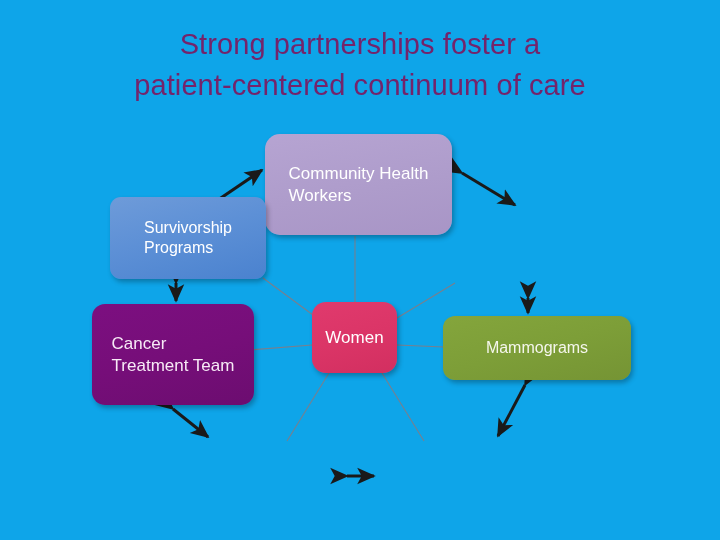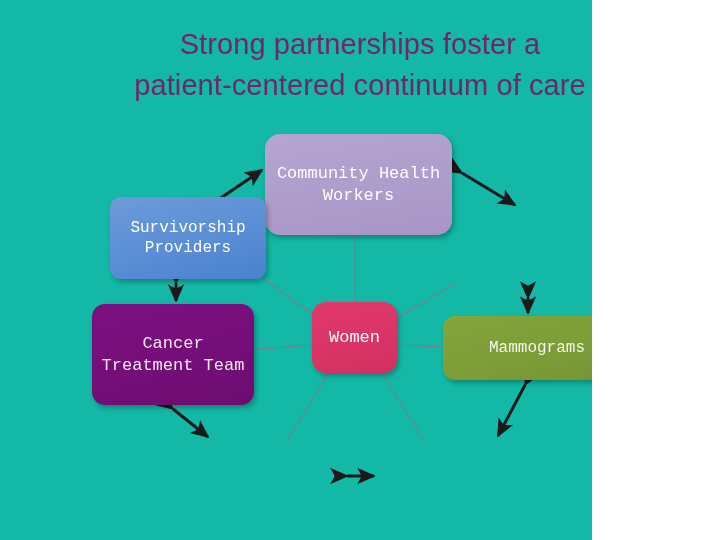--- a/index.html
+++ b/index.html
@@ -2,23 +2,23 @@
 <html><head>
 <meta charset="utf-8">
 <style>
   html, body {
     margin: 0;
     padding: 0;
     background: #ffffff;
   }
   #slide {
     position: relative;
-    width: 592px;
+    width: 720px;
     height: 540px;
-    background: #14b8a6;
+    background: #0ea5e9;
     overflow: hidden;
     font-family: "Liberation Sans", sans-serif;
   }
 
   
   #title {
     position: absolute;
     left: 40px;
     top: 24px;
     width: 640px;
@@ -40,23 +40,22 @@
     height: 540px;
   }
 
   
   .node {
     position: absolute;
     box-sizing: border-box;
     display: flex;
     align-items: center;
     justify-content: center;
-    text-align: center;
     color: #ffffff;
-    font-family: Liberation Mono, monospace;
+    font-family: Liberation Sans, sans-serif;
     line-height: 1.28;
     white-space: pre-line;
     border-radius: 13px;
     box-shadow: 2px 3px 5px rgba(0,0,0,0.28);
     z-index: 5;
   }
 
   .n-chw {
     left: 265px; top: 134px; width: 187px; height: 101px;
     font-size: 17px;
@@ -144,21 +143,21 @@
       <line x1="173" y1="409" x2="208" y2="437"></line>
       <line x1="525" y1="385" x2="498" y2="436"></line>
       <line x1="347" y1="476" x2="374" y2="476"></line>
     </g>
   </svg>
 
   <div class="node n-chw">Community Health
 Workers</div>
 
   <div class="node n-surv">Survivorship
-Providers</div>
+Programs</div>
 
 
   <div class="node n-cancer">Cancer
 Treatment Team</div>
 
   <div class="node n-women">Women</div>
 
   <div class="node n-mammo">Mammograms</div>
 
 

